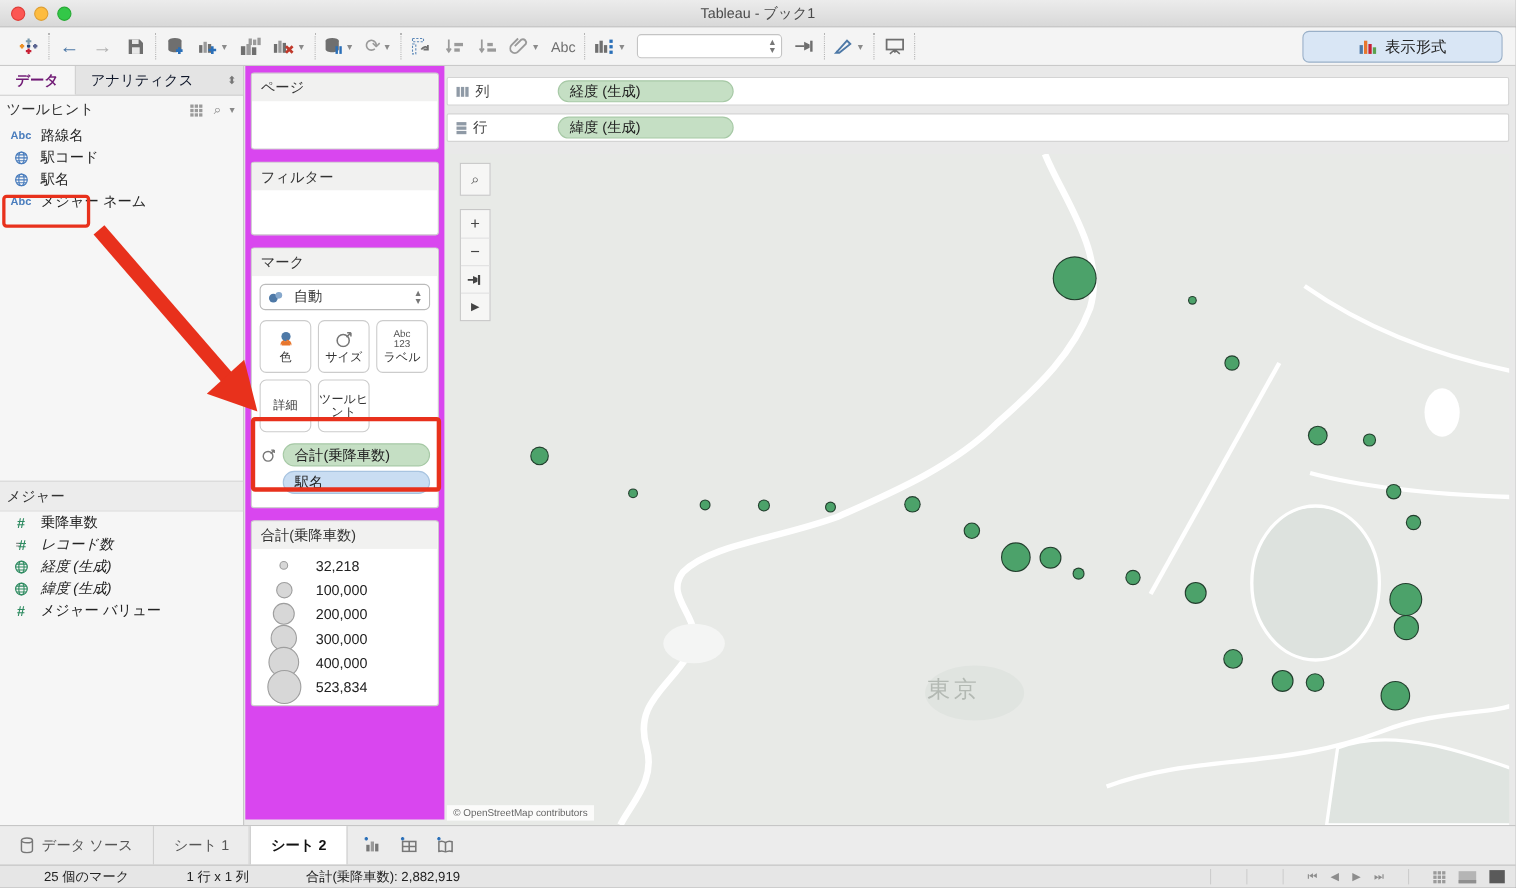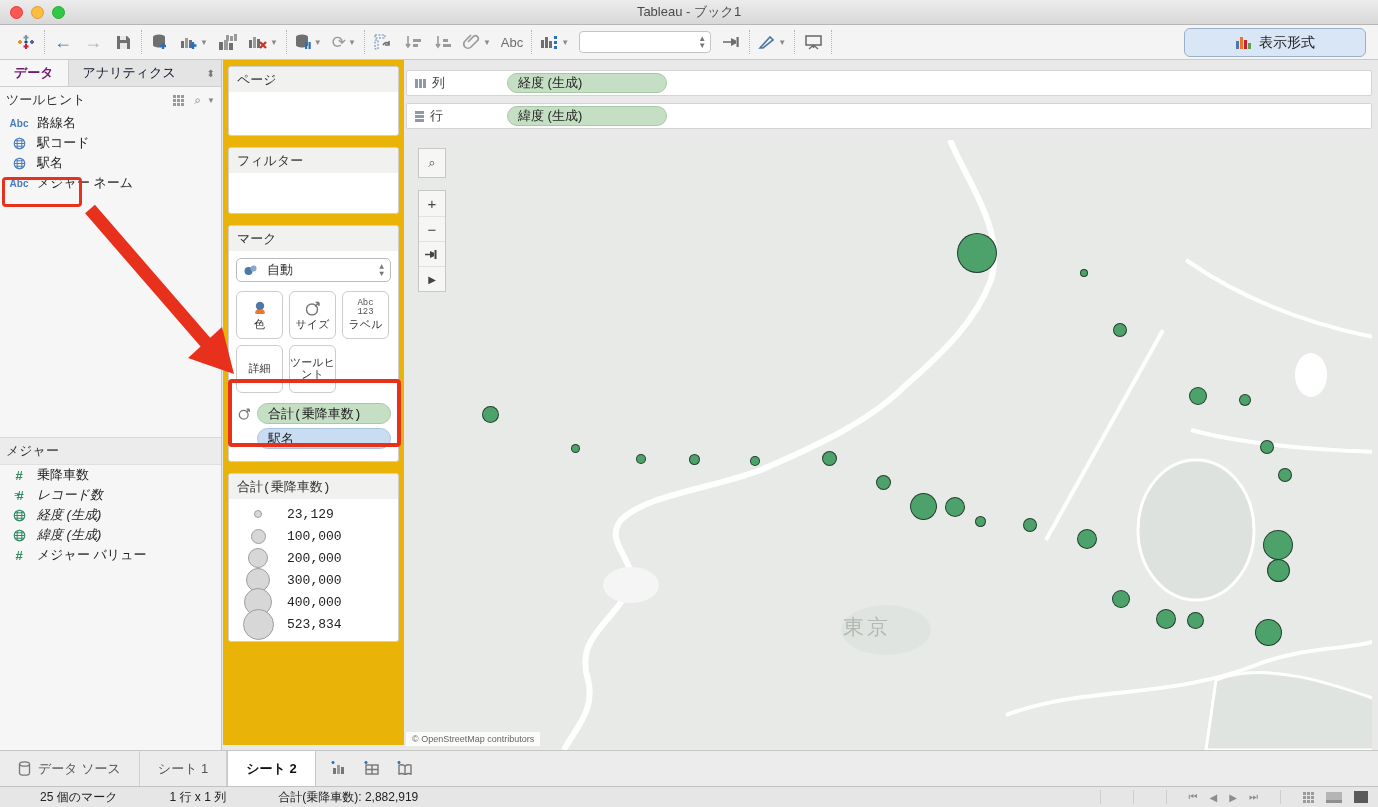--- a/index.html
+++ b/index.html
@@ -48,21 +48,21 @@
   .mezure-hdr { background:#ececec; border-top:1px solid #d8d8d8; border-bottom:1px solid #e0e0e0; }
   .field-row { display:flex; align-items:center; gap:7px; padding:2px 6px 2px 8px; height:20px; font-size:13px; color:#222; }
   .field-row .f-ic { width:22px; display:flex; justify-content:center; align-items:center; flex:none; }
   .ic-abc { color:#4a7dbd; font-size:10px; font-weight:bold; }
   .ic-hash { color:#2e8b61; font-size:13px; font-weight:bold; }
   .ic-eq { color:#888; font-size:9px; font-weight:bold; margin-right:-3px; }
   .italic { font-style:italic; }
   .measures-block { position:absolute; top:377px; left:0; right:0; }
 
   
-  .cards-col { position:absolute; top:60px; left:223px; width:181px; bottom:62px; background:#eab308; padding:6px 5px 0 5px;font-family:Liberation Mono, monospace; }
+  .cards-col { position:absolute; top:60px; left:223px; width:181px; bottom:62px; background:#d946ef; padding:6px 5px 0 5px; }
   .card { background:#fff; border:1px solid #cfcfcf; border-radius:3px; margin-bottom:11px; overflow:hidden; }
   .card-hdr { background:#f1f1f0; padding:4px 8px 3px 8px; font-size:13px; color:#333; }
   .card-pages  { height:70px; }
   .card-filters{ height:67px; }
   .marks-body { padding:7px 7px 8px 7px; }
   .marks-select { height:24px; border:1px solid #bbb; border-radius:5px; background:#fff;
     display:flex; align-items:center; padding:0 6px; gap:8px; margin-bottom:9px; }
   .marks-select .lbl { flex:1; }
   .marks-btn-grid { display:flex; flex-wrap:wrap; gap:6px; margin-bottom:10px; }
   .mark-btn { width:47px; height:48px; border:1px solid #ccc; border-radius:6px; background:#fff;
@@ -490,21 +490,21 @@
           </div>
       </div>
     </div>
     <div class="card">
       <div class="card-hdr">合計(乗降車数)</div>
       <div class="legend-rows">
           <div class="legend-row">
             <span class="legend-cell">
               <span class="legend-circle" style="width:8px;height:8px"></span>
             </span>
-            <span class="legend-val">23,129</span>
+            <span class="legend-val">32,218</span>
           </div>
           <div class="legend-row">
             <span class="legend-cell">
               <span class="legend-circle" style="width:15px;height:15px"></span>
             </span>
             <span class="legend-val">100,000</span>
           </div>
           <div class="legend-row">
             <span class="legend-cell">
               <span class="legend-circle" style="width:20px;height:20px"></span>

